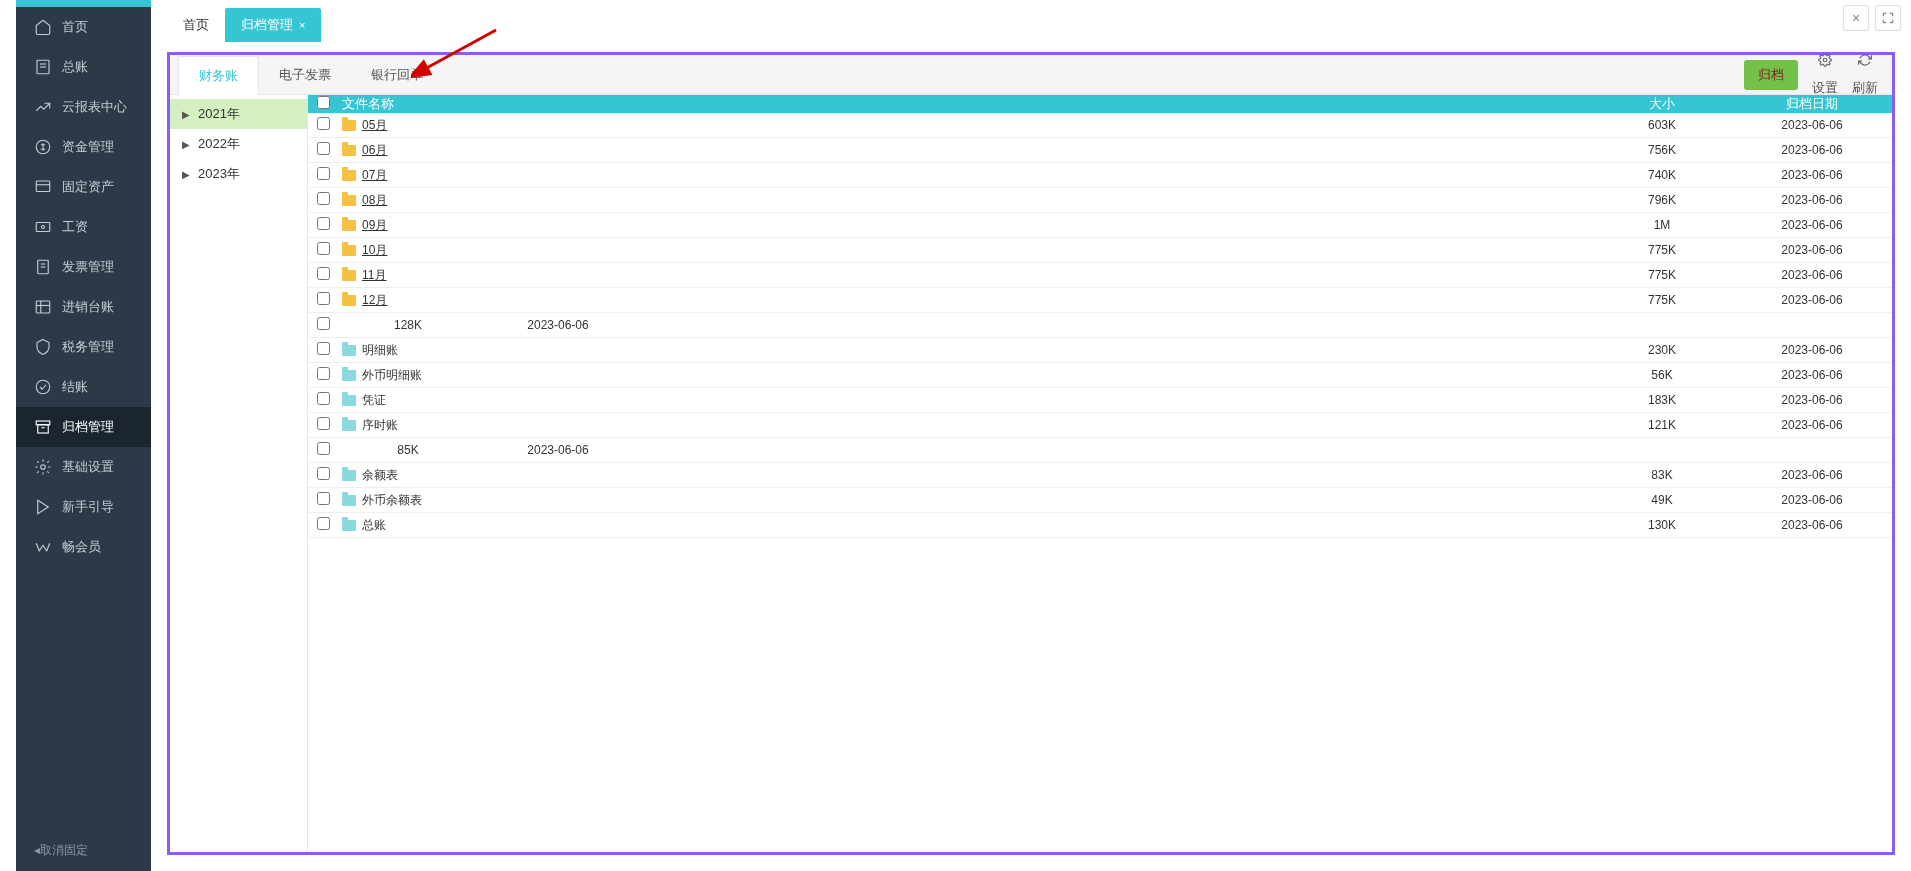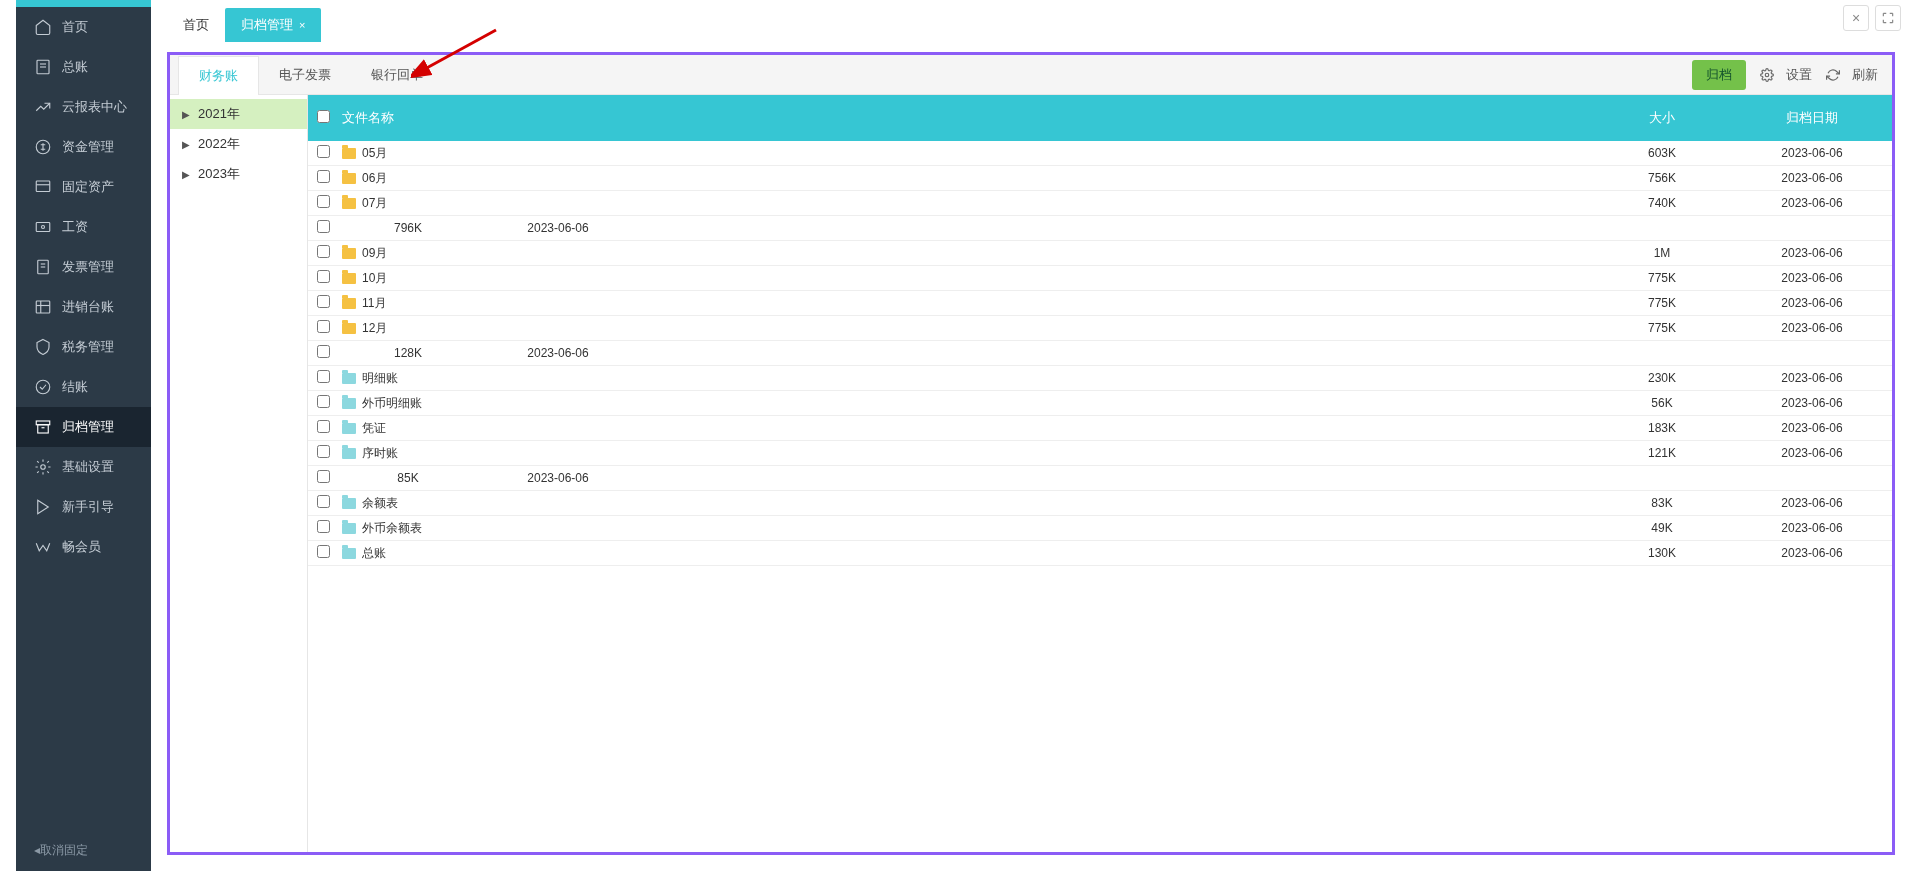--- a/index.html
+++ b/index.html
@@ -30,47 +30,47 @@
     
     
     .content { margin: 10px 16px 16px 16px; flex: 1; display: flex; flex-direction: column; border: 3px solid #8b5cf6; }
     
     
     .subtab-bar { display: flex; align-items: center; background: #f5f5f5; border-bottom: 1px solid #e6e6e6; padding: 0 8px; height: 40px; }
     .subtabs { display: flex; }
     .subtab { padding: 10px 20px; font-size: 13px; color: #555; cursor: pointer; background: transparent; }
     .subtab.active { background: #fff; color: #36c6d3; border-top: 1px solid #e6e6e6; border-left: 1px solid #e6e6e6; border-right: 1px solid #e6e6e6; margin-bottom:-1px;}
     .subtab-actions { margin-left: auto; display: flex; align-items: center; gap: 14px; padding-right: 6px;}
-    .btn-green { background: #6cbb3c; color: #14532d; padding: 6px 14px; border-radius: 3px; font-size: 13px; cursor: pointer; }
+    .btn-green { background: #6cbb3c; color: #7f1d1d; padding: 6px 14px; border-radius: 3px; font-size: 13px; cursor: pointer; }
     .btn-green { background:#74c14a;}
-    .btn-plain { color: #555; font-size: 13px; cursor: pointer; display: flex; align-items:center; gap:12px;}
+    .btn-plain { color: #555; font-size: 13px; cursor: pointer; display: flex; align-items:center; gap:12px;flex-direction:column;}
     .btn-plain .gicon { width:14px; height:14px; }
     
     
     .split { display: flex; flex: 1; min-height: 0; }
     .tree { width: 138px; border-right: 1px solid #e6e6e6; padding-top: 4px; }
     .tree-node { display: flex; align-items: center; padding: 6px 12px; font-size: 13px; color: #333; cursor: pointer; }
     .tree-node.selected { background: #d5f0c0; }
     .tree-node .caret { margin-right: 6px; width: 10px; font-size: 10px; color: #555;}
     
     .grid-wrap { flex: 1; display: flex; flex-direction: column; overflow: hidden; }
-    .grid-header { display: flex; background: #36c6d3; color: #fff; font-size: 13px; height: 46px; align-items: center; }
+    .grid-header { display: flex; background: #36c6d3; color: #fff; font-size: 13px; height: 18px; align-items: center; }
     .col-check { width: 30px; text-align: center; }
     .col-name { flex: 1; padding-left: 4px; }
     .col-size { width: 140px; text-align: center; }
     .col-date { width: 160px; text-align: center; }
     .grid-body { flex: 1; overflow-y: auto; }
     .grid-row { display: flex; align-items: center; height: 25px; border-bottom: 1px solid #eee; font-size: 12px; color: #333; }
     .grid-row .col-check input { }
     .file-cell { display: flex; align-items: center; gap: 6px; }
     .folder-icon-yellow { width: 14px; height: 11px; background: #f5c142; border-radius: 1px; display:inline-block; position:relative;}
     .folder-icon-yellow::before { content:''; position:absolute; top:-3px; left:0; width:6px; height:3px; background:#f5c142; border-radius:1px 1px 0 0;}
     .folder-icon-teal { width: 14px; height: 11px; background: #8cd8df; border-radius: 1px; display:inline-block; position:relative;}
     .folder-icon-teal::before { content:''; position:absolute; top:-3px; left:0; width:6px; height:3px; background:#8cd8df; border-radius:1px 1px 0 0;}
-    .flink { color: #333; }
+    .flink { text-decoration: underline; color: #333; }
     .noul { text-decoration: none; }
     
     
     .arrow-annot { position: absolute; top: 25px; left: 260px; pointer-events: none; }
     
     input[type=checkbox] { width: 13px; height: 13px; }
   </style>
 </head>
 <body>
 
@@ -308,20 +308,26 @@
                   <div class="file-cell">
                     <span class="folder-icon-yellow"></span>
                     <a class="flink">07月</a>
                   </div>
                 </div>
                 <div class="col-size">740K</div>
                 <div class="col-date">2023-06-06</div>
               </div>
               <div class="grid-row">
                 <div class="col-check"><input type="checkbox" style=""></div>
+                <div class="col-name">
+                  <div class="file-cell">
+                    <span class="folder-icon-yellow"></span>
+                    <a class="flink">08月</a>
+                  </div>
+                </div>
                 <div class="col-size">796K</div>
                 <div class="col-date">2023-06-06</div>
               </div>
               <div class="grid-row">
                 <div class="col-check"><input type="checkbox" style=""></div>
                 <div class="col-name">
                   <div class="file-cell">
                     <span class="folder-icon-yellow"></span>
                     <a class="flink">09月</a>
                   </div>

